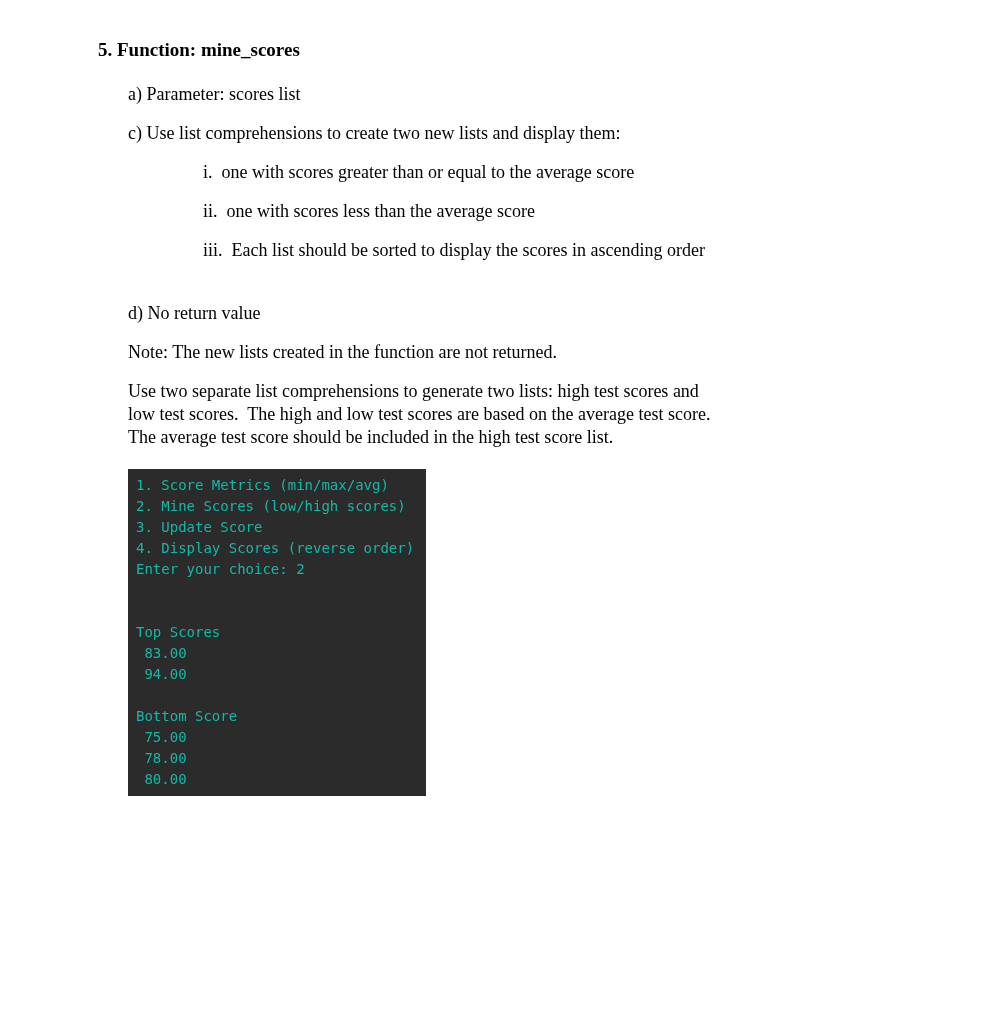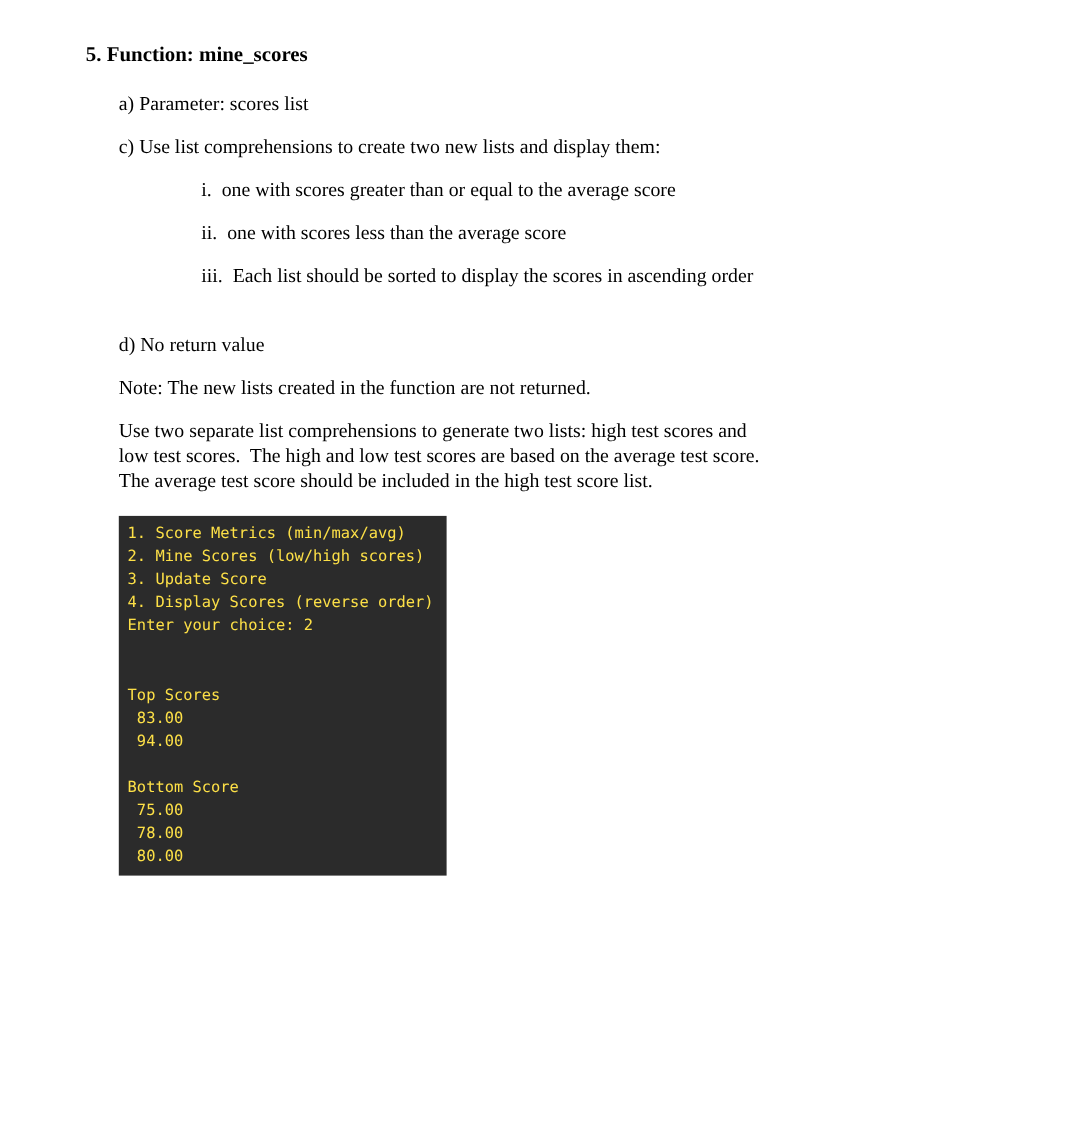--- a/index.html
+++ b/index.html
@@ -6,21 +6,21 @@
     margin: 0;
     padding: 0;
     background: #ffffff;
     font-family: "Liberation Serif", serif;
     color: #000000;
   }
   .page {
     width: 981px;
     height: 1024px;
     box-sizing: border-box;
-    padding: 38px 60px 0 78px;
+    padding: 38px 60px 0 98px;
     background: #ffffff;
     overflow: hidden;
   }
   .heading {
     font-size: 19px;
     font-weight: bold;
     line-height: 24px;
     margin: 0 0 21px 0;
   }
   .doc-line {
@@ -57,21 +57,21 @@
     line-height: 23px;
     margin: 0 0 20px 30px;
     max-width: 585px;
     white-space: pre-wrap;
   }
   .terminal {
     margin-left: 30px;
     width: 298px;
     box-sizing: border-box;
     background: #2b2b2b;
-    color: #fde047;
+    color: #14b8a6;
     font-family: "DejaVu Sans Mono", monospace;
     font-size: 14px;
     line-height: 21px;
     padding: 6px 8px;
   }
   .term-line {
     white-space: pre;
     min-height: 21px;
   }
 </style>

